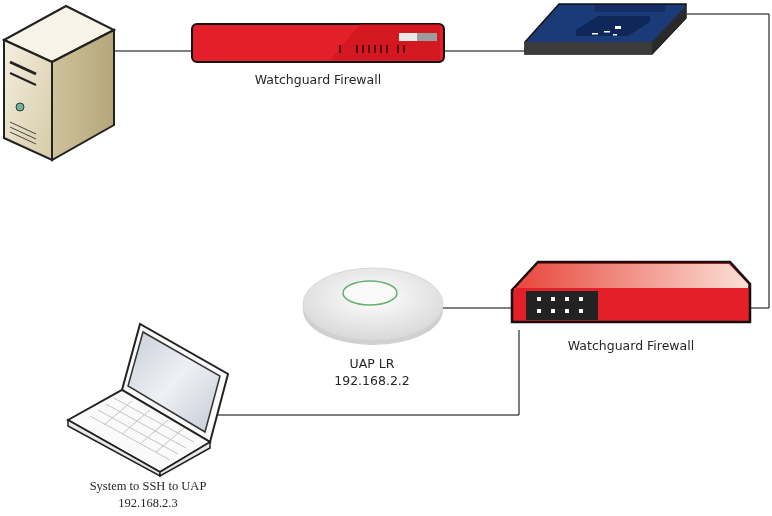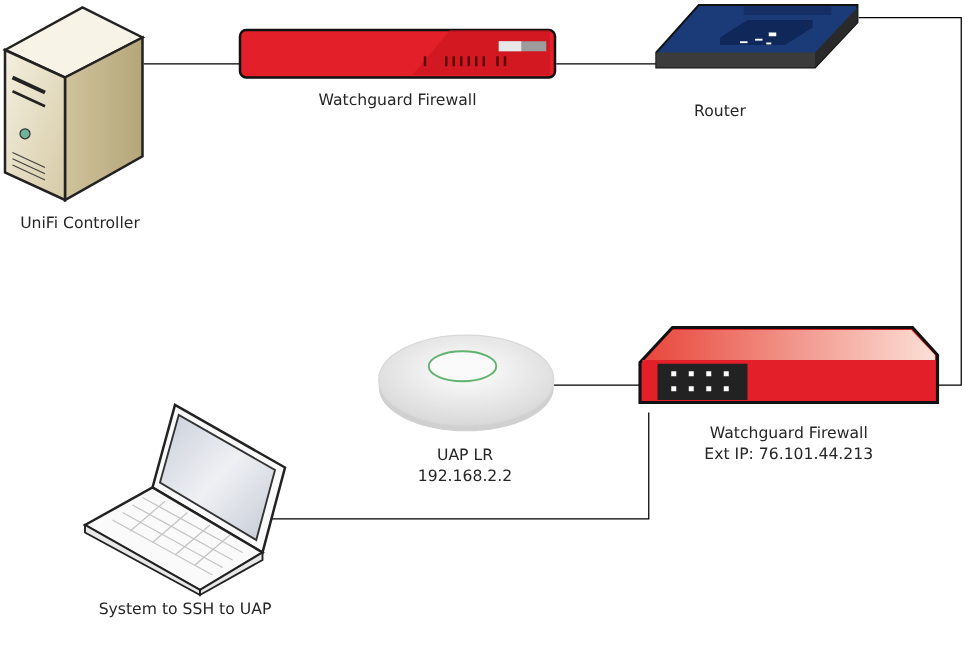--- a/index.html
+++ b/index.html
@@ -125,36 +125,34 @@
       <line x1="114" y1="398" x2="194" y2="442"></line>
       <line x1="104" y1="425" x2="132" y2="401"></line>
       <line x1="122" y1="434" x2="150" y2="410"></line>
       <line x1="140" y1="444" x2="168" y2="420"></line>
       <line x1="156" y1="452" x2="184" y2="428"></line>
     </g>
   </g>
 </svg>
 
 <div class="label" style="left:64px; top:169px;">
-  <div>UniFi Controller</div>
 </div>
 
 <div class="label" style="left:318px; top:71px;">
   <div>Watchguard Firewall</div>
 </div>
 
 <div class="label" style="left:576px; top:80px;">
-  <div>Router</div>
 </div>
 
 <div class="label" style="left:631px; top:337px;">
   <div>Watchguard Firewall</div>
-  <div>Ext IP: 76.101.44.213</div>
 </div>
 
 <div class="label" style="left:372px; top:355px;">
   <div>UAP LR</div>
   <div>192.168.2.2</div>
 </div>
 
-<div class="label" style="left:148px; top:478px;">
+<div class="label" style="left:148px; top:478px;font-family:Liberation Serif, serif;">
   <div>System to SSH to UAP</div>
+  <div>192.168.2.3</div>
 </div>
 
 </body></html>

